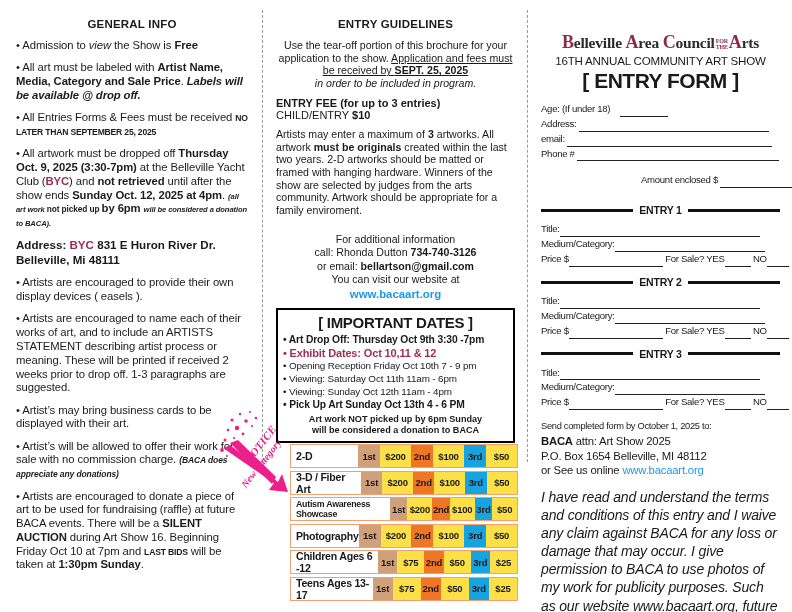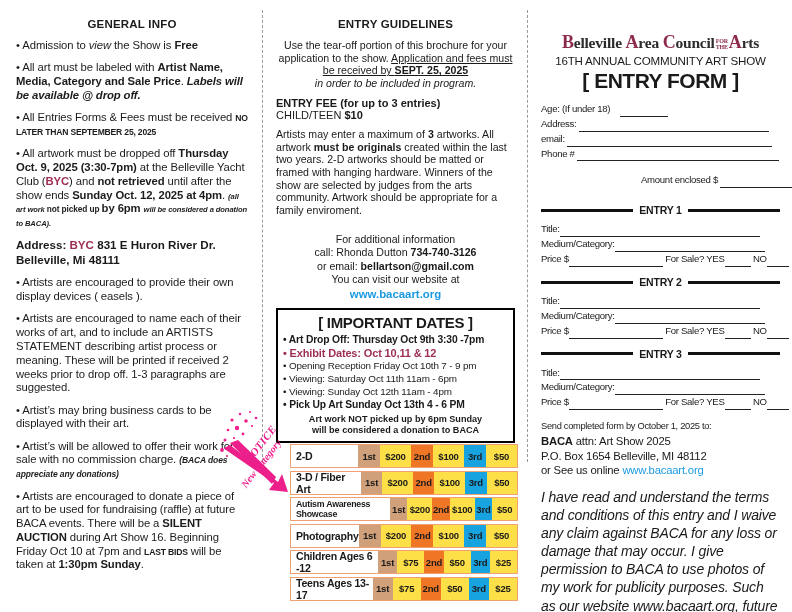--- a/index.html
+++ b/index.html
@@ -170,21 +170,21 @@
         <p class="li"><span>• Artists are encouraged to donate a piece of art to be used for fundraising (raffle) at future BACA events. There will be a </span><span style="font-weight: bold;">SILENT AUCTION</span><span> during Art Show 16. Beginning Friday Oct 10 at 7pm and </span><span class="cond">LAST BIDS</span><span> will be taken at </span><span style="font-weight: bold;">1:30pm Sunday</span><span>.</span></p>
       </div>
   </div>
 
   <div class="col col-mid">
     <h2 class="sect-title">ENTRY GUIDELINES</h2>
     <p class="mid-p mid-c" id="mid-intro"><span>Use the tear-off portion of this brochure for your application to the show. </span><span style="text-decoration: underline;">Application and fees must be received by </span><span style="text-decoration: underline; font-weight: bold;">SEPT. 25, 2025</span><br><span style="font-style: italic;">in order to be included in program.</span></p>
 
     <p class="fee-head">ENTRY FEE (for up to 3 entries)</p>
     <p class="fee-line" style="margin-bottom:7px;">
-      <span>CHILD/TEEN </span><b>$10</b>
+      <span>CHILD/ENTRY </span><b>$10</b>
     </p>
 
     <p class="mid-p" id="mid-rules"><span>Artists may enter a maximum of </span><span style="font-weight: bold;">3</span><span> artworks. All artwork </span><span style="font-weight: bold;">must be originals</span><span> created within the last two years.  2-D artworks  should be matted or framed with hanging hardware. Winners of the show are selected by judges from the arts community. Artwork should be appropriate for a family enviroment.</span></p>
 
     <div style="height:9px"></div>
     <p class="contact">
       <span>For additional information</span><br>
       <span>call: Rhonda Dutton </span><b>734-740-3126</b><br>
       <span>or email: </span><b>bellartson@gmail.com</b><br>
       <span>You can visit our website at</span><br>

